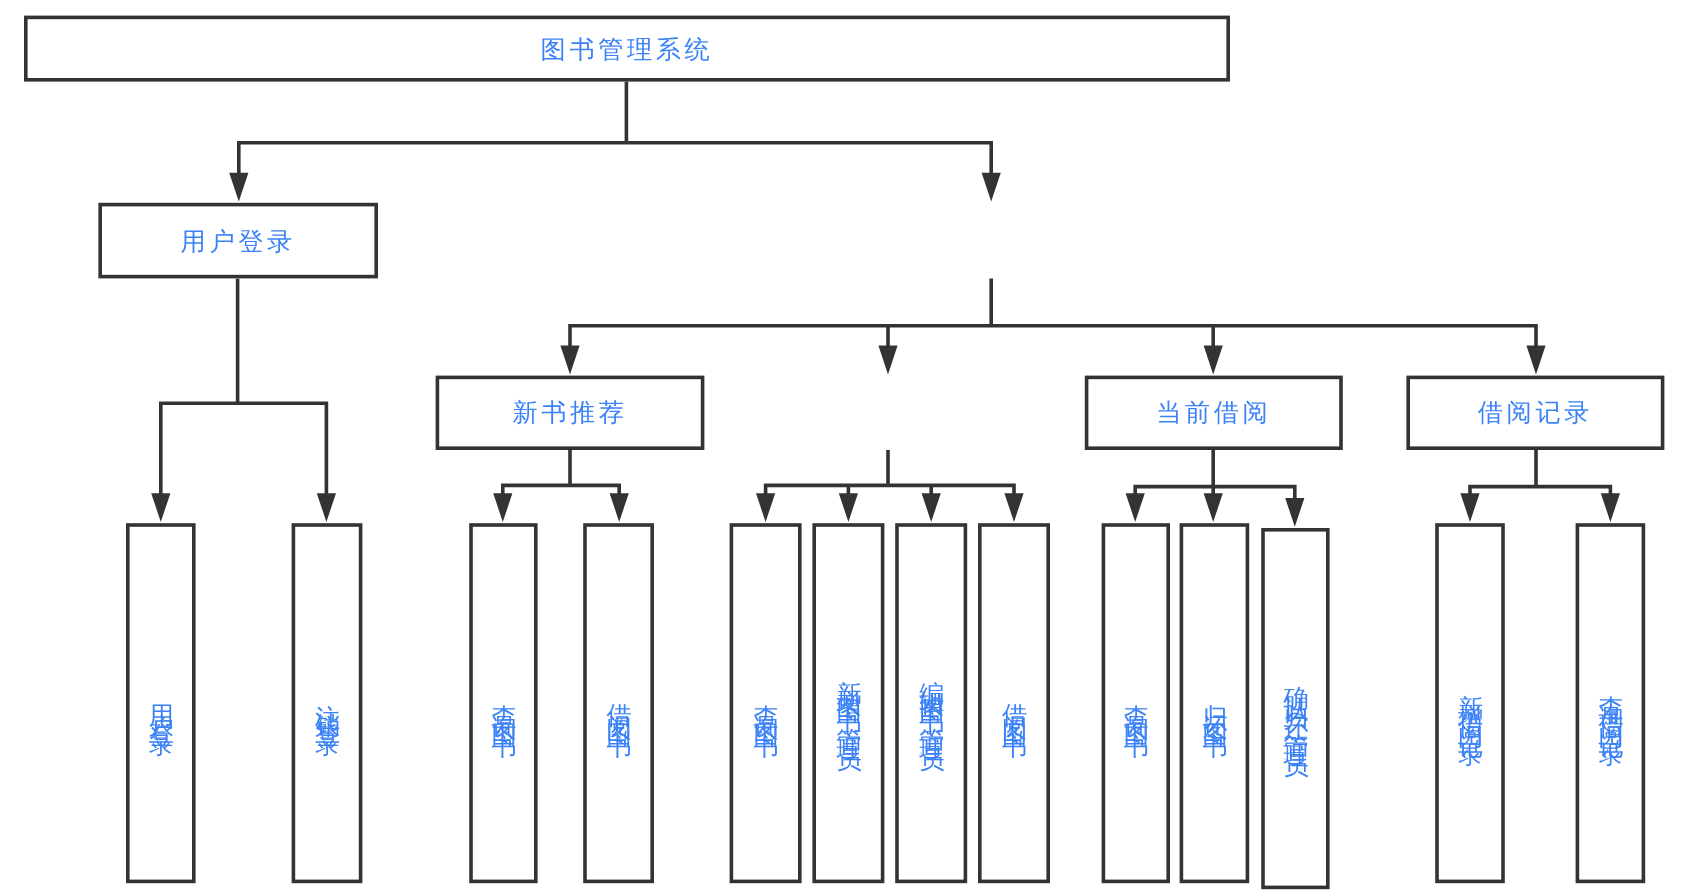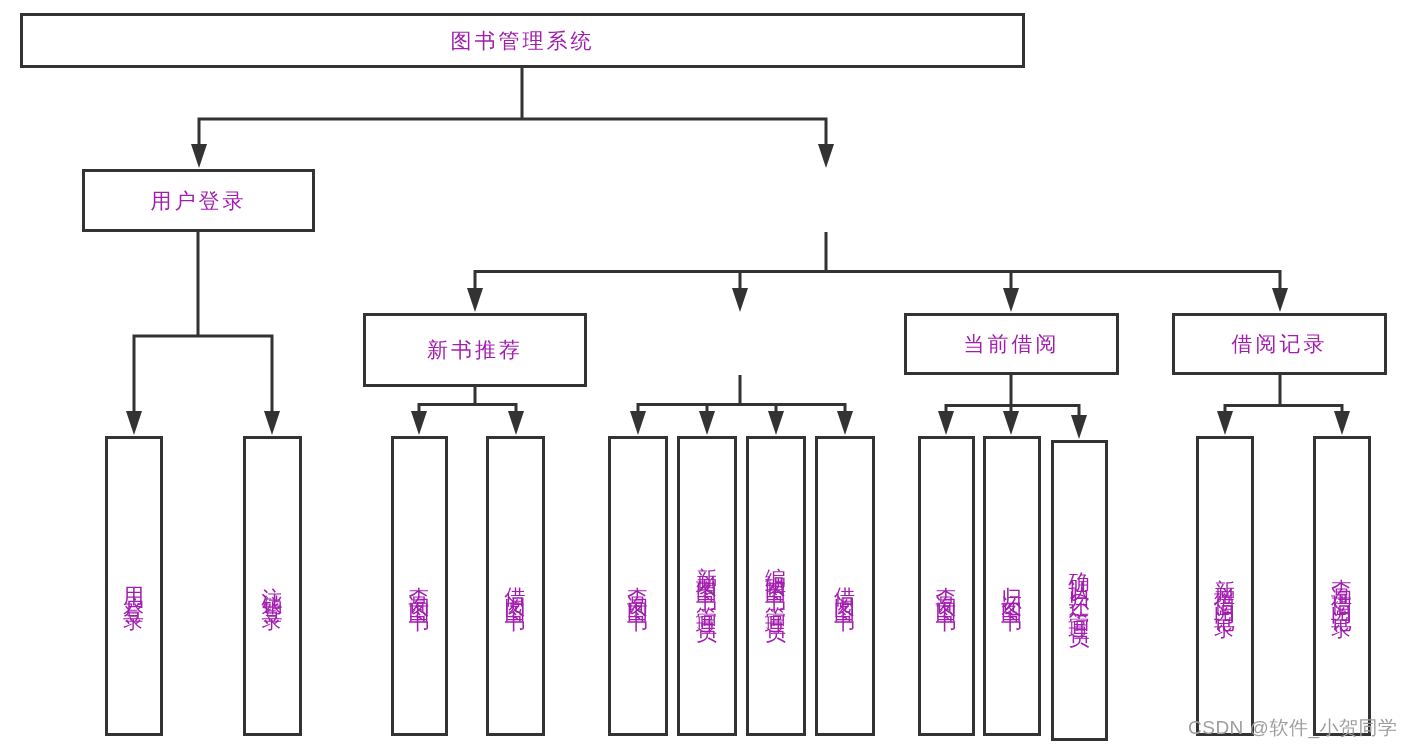--- a/index.html
+++ b/index.html
@@ -4,21 +4,21 @@
 <style>
   html,body{margin:0;padding:0;background:#fff;}
   .canvas{
     position:relative;width:1405px;height:747px;background:#ffffff;overflow:hidden;
     font-family:"Liberation Sans","DejaVu Sans",sans-serif;color:#111;
   }
   .wires{position:absolute;left:0;top:0;width:1405px;height:747px;}
   .node{
     position:absolute;box-sizing:border-box;background:#ffffff;
     border:3px solid #333333;display:flex;align-items:center;justify-content:center;
-    text-align:center;color:#a21caf;
+    text-align:center;color:#3b82f6;
   }
   .node.h{font-size:21px;letter-spacing:3px;white-space:nowrap;}
   .node.v{
     writing-mode:vertical-rl;text-orientation:mixed;
     font-size:21px;letter-spacing:8px;line-height:1;
   }
   .watermark{
     position:absolute;left:1188px;top:715px;font-size:19px;color:#9d9d9d;
     letter-spacing:0.5px;white-space:nowrap;
   }
@@ -62,21 +62,21 @@
   </svg>
 
   <div class="node h" style="left:20px;top:13px;width:1005px;height:55px">
     <span>图书管理系统</span>
   </div>
 
   <div class="node h" style="left:82px;top:169px;width:233px;height:63px">
     <span>用户登录</span>
   </div>
 
-  <div class="node h" style="left:363px;top:313px;width:224px;height:74px">
+  <div class="node h" style="left:363px;top:313px;width:224px;height:62px">
     <span>新书推荐</span>
   </div>
   <div class="node h" style="left:904px;top:313px;width:215px;height:62px">
     <span>当前借阅</span>
   </div>
   <div class="node h" style="left:1172px;top:313px;width:215px;height:62px">
     <span>借阅记录</span>
   </div>
 
   <div class="node v" style="left:105px;top:436px;width:58px;height:300px">
@@ -116,15 +116,14 @@
     <span>确认归还（管理员）</span>
   </div>
 
   <div class="node v" style="left:1196px;top:436px;width:58px;height:300px">
     <span>新增借阅记录</span>
   </div>
   <div class="node v" style="left:1313px;top:436px;width:58px;height:300px">
     <span>查询借阅记录</span>
   </div>
 
-  <div class="watermark">CSDN @软件_小贺同学</div>
 
 </div>
 
 </body></html>

